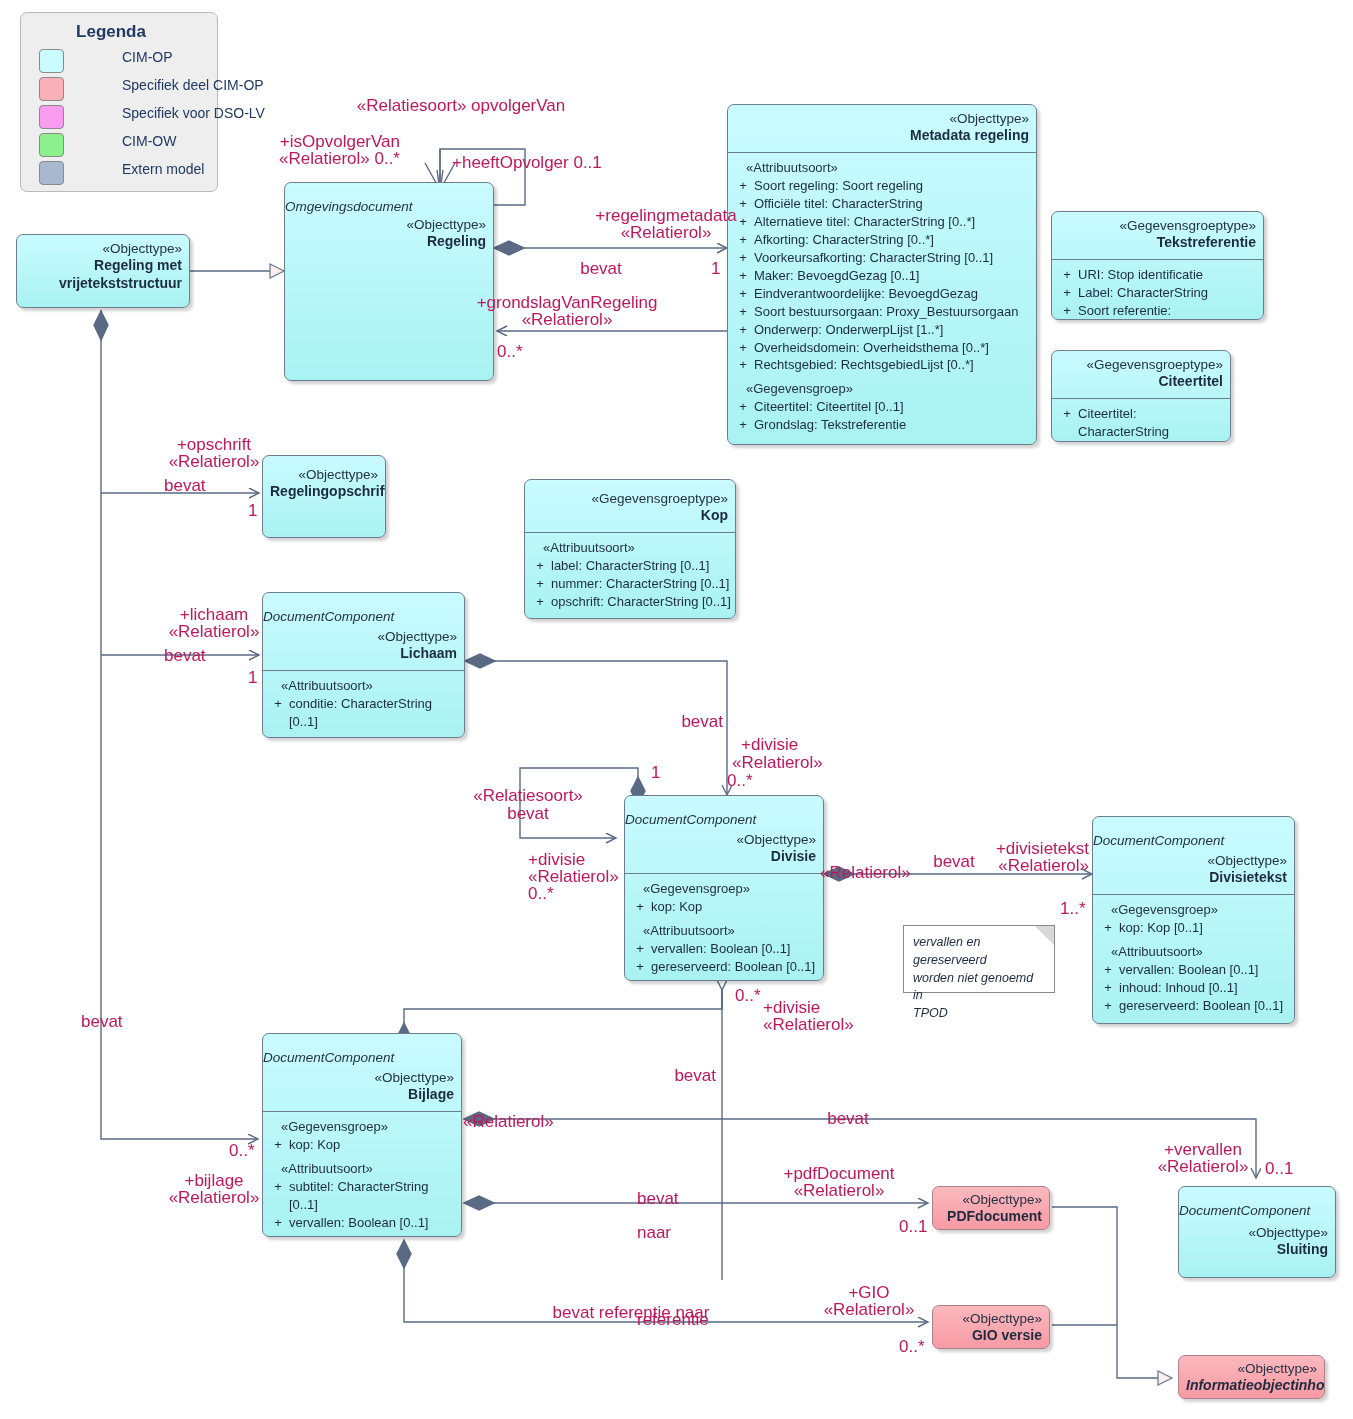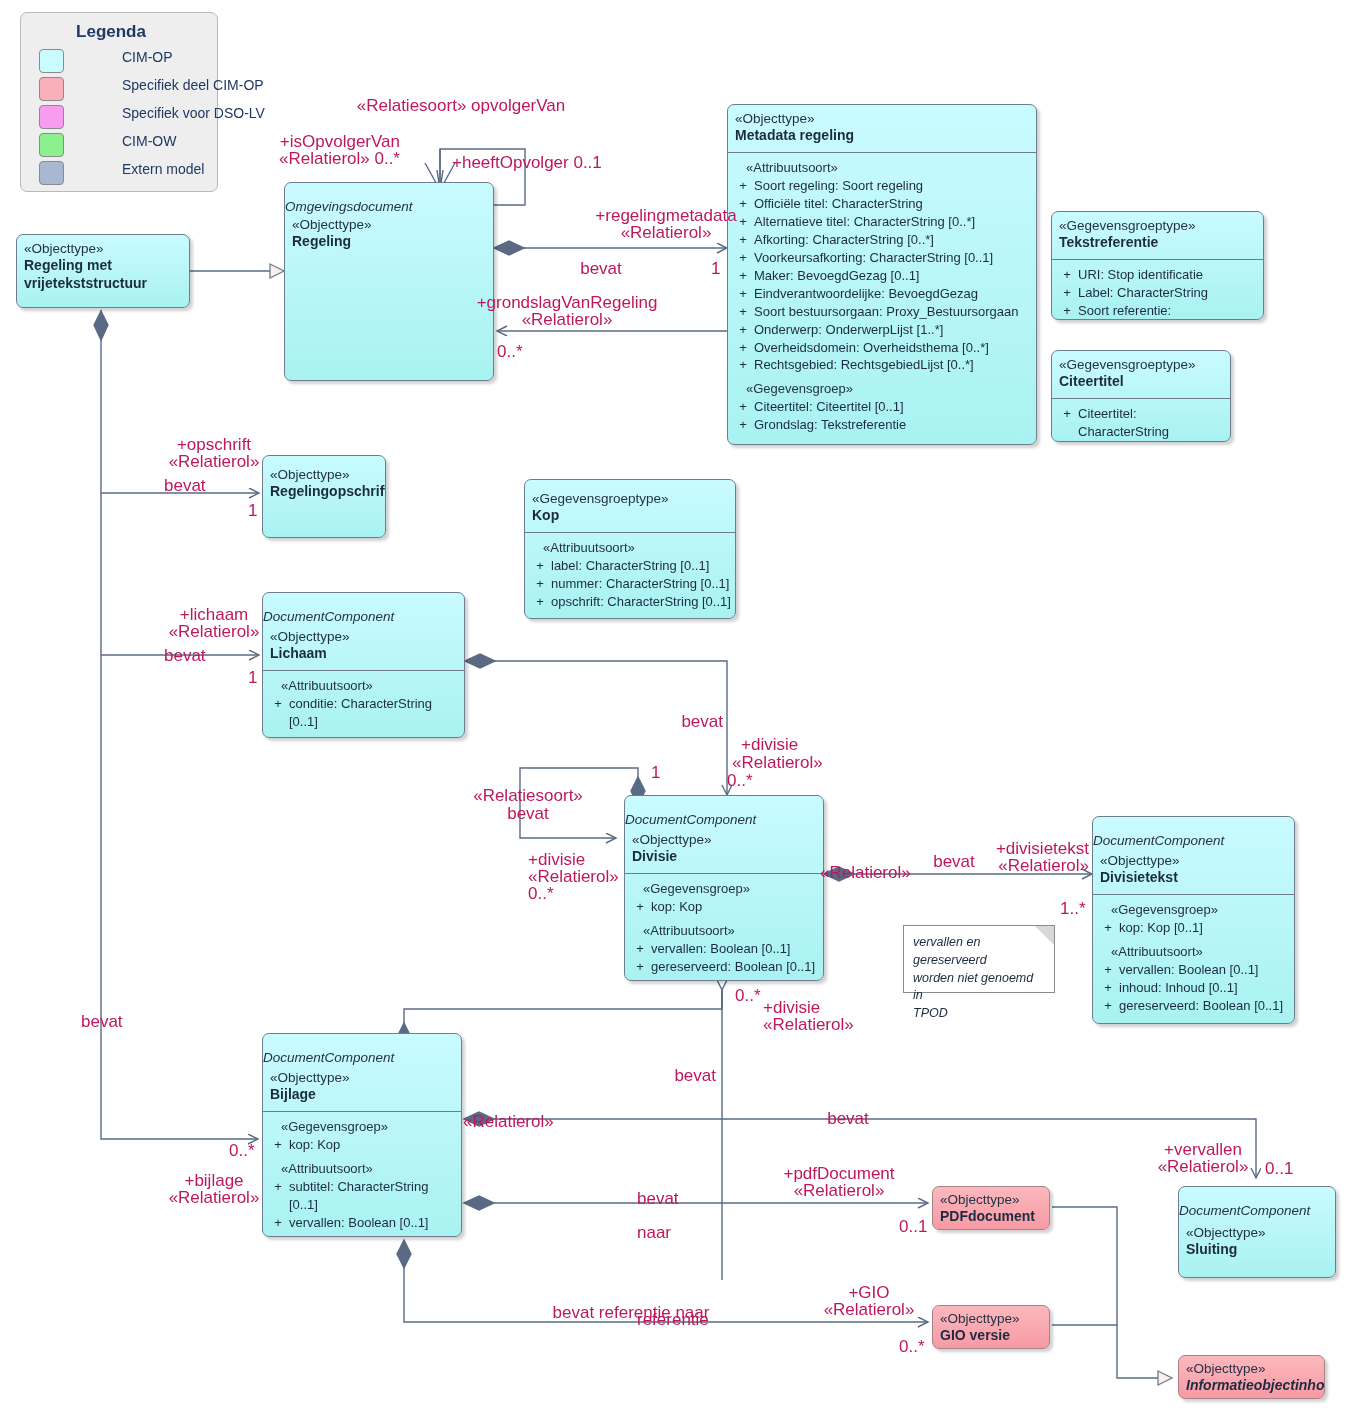--- a/index.html
+++ b/index.html
@@ -59,21 +59,21 @@
     background: linear-gradient(to bottom, #c9fbff 0%, #a9f2f2 100%);
     box-shadow: 3px 3px 3px rgba(0,0,0,0.18);
     overflow: hidden;
   }
   .uml.pink {
     background: linear-gradient(to bottom, #fcb8bd 0%, #f79aa4 100%);
     border-color: #a98188;
   }
   .uml-head {
     padding: 5px 7px 7px 7px;
-    text-align: left;
+    text-align: right;
     line-height: 1.28;
   }
   .uml-parent {
     font-style: italic;
     font-size: 13.5px;
     padding-right: 4px;
     color: #243246;
     margin-top: 16px;
   }
   .uml-stereo {

